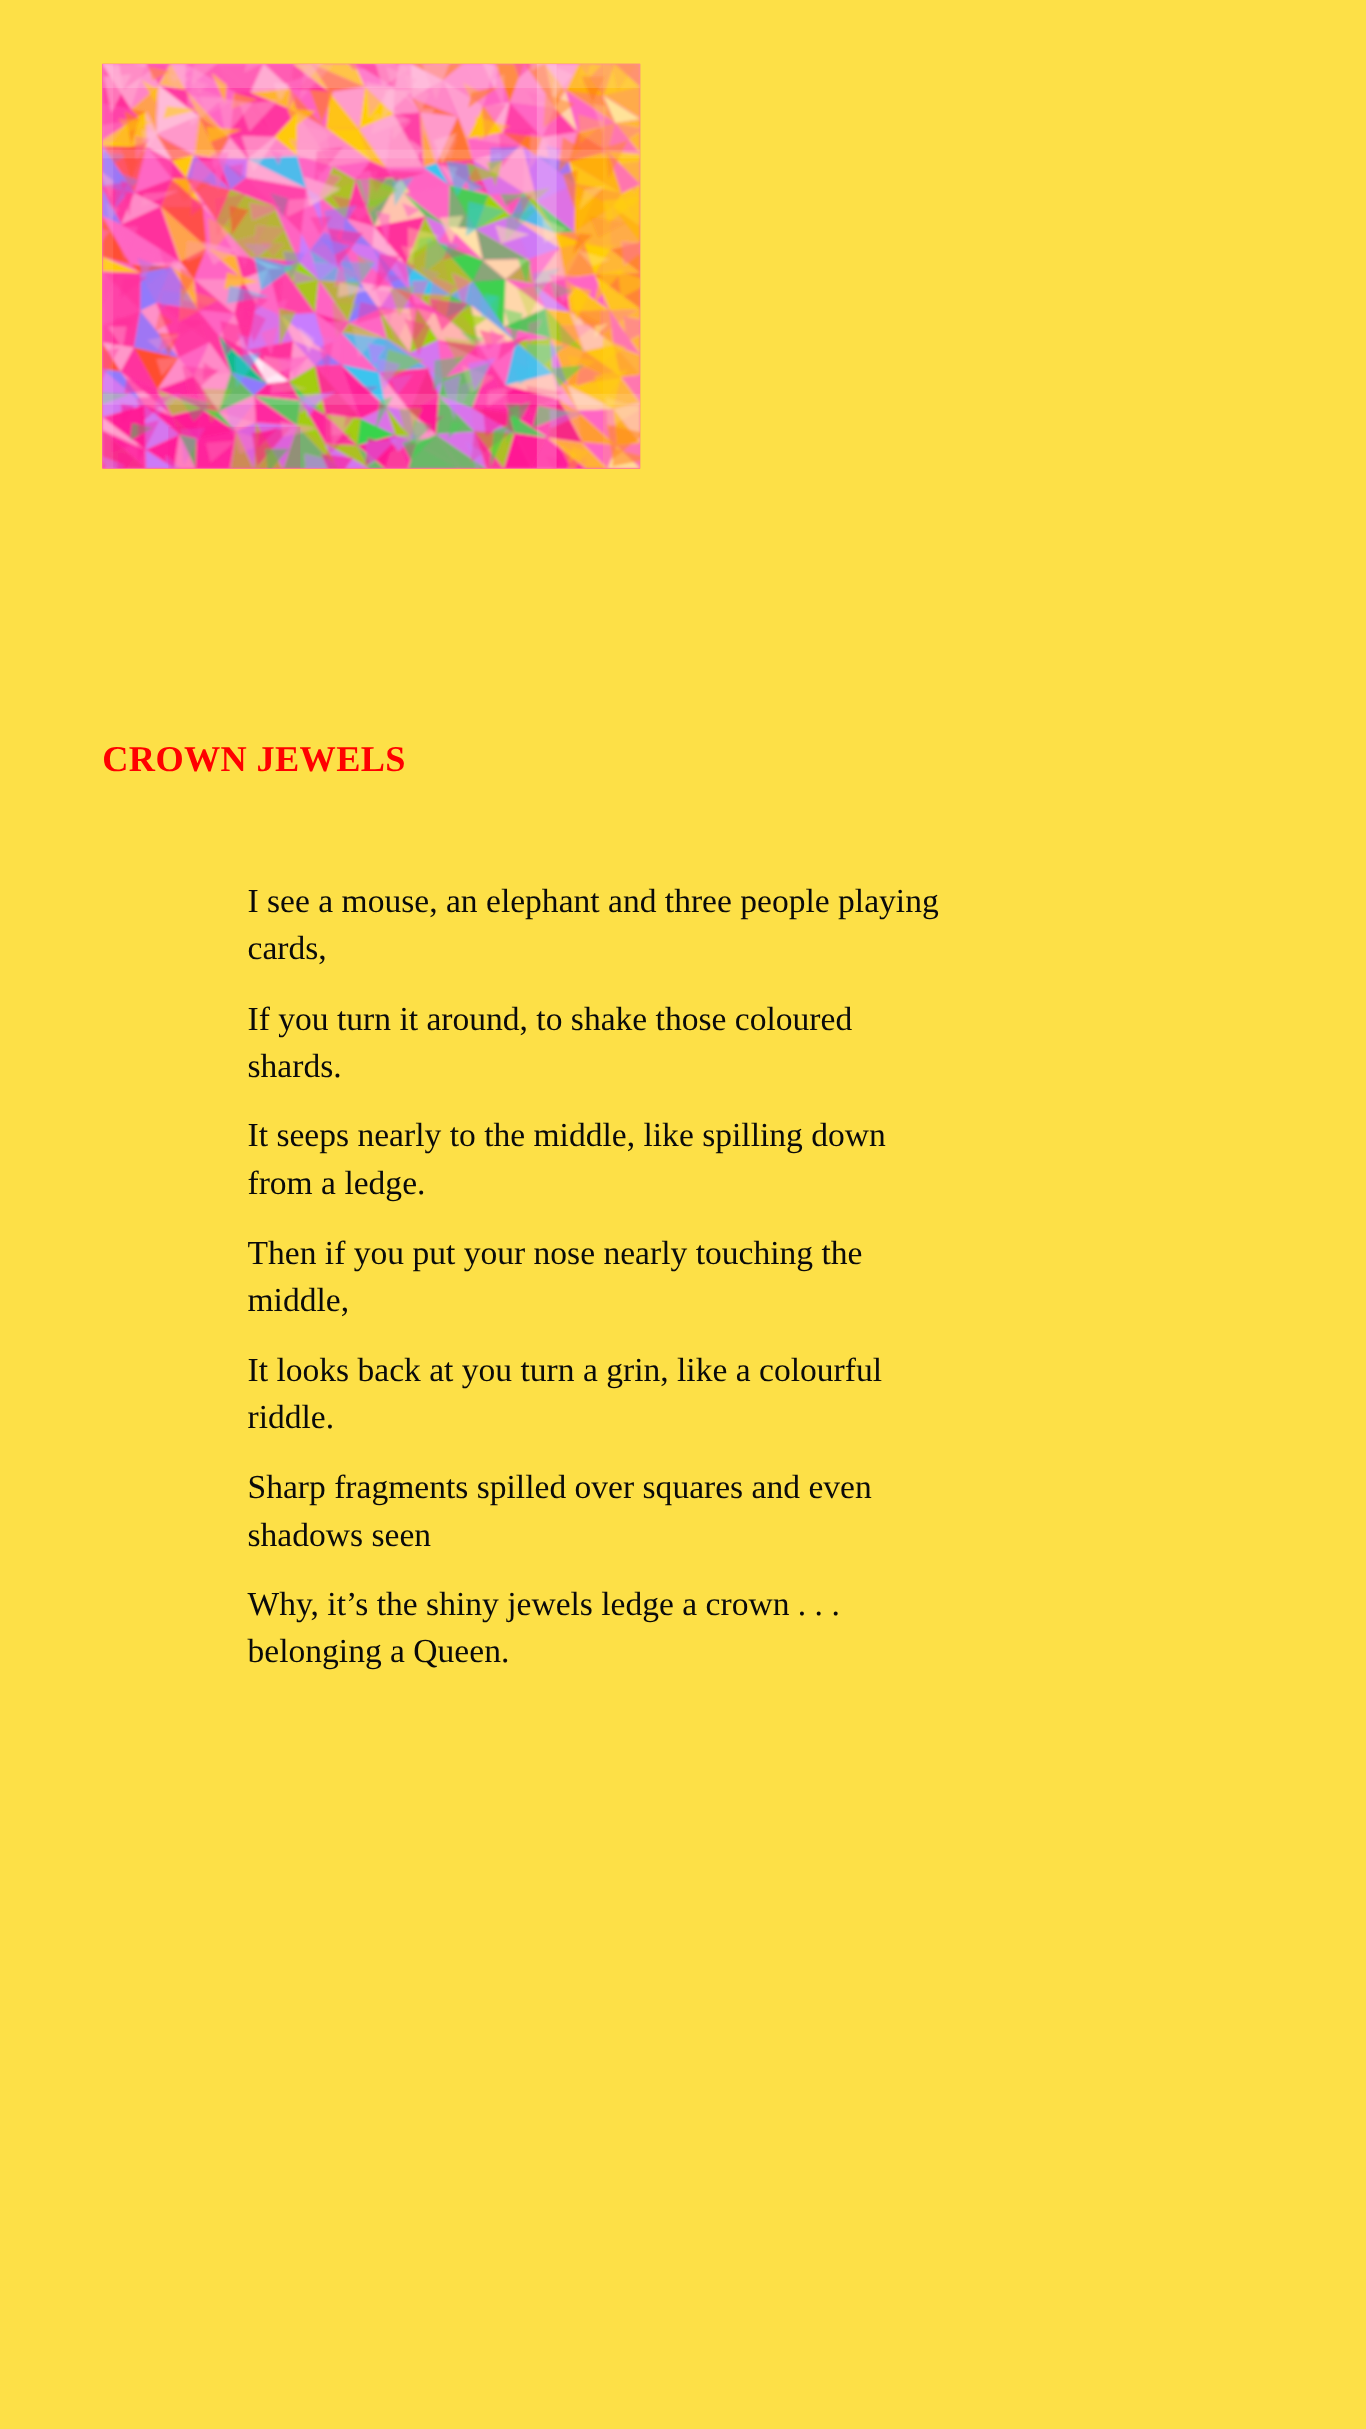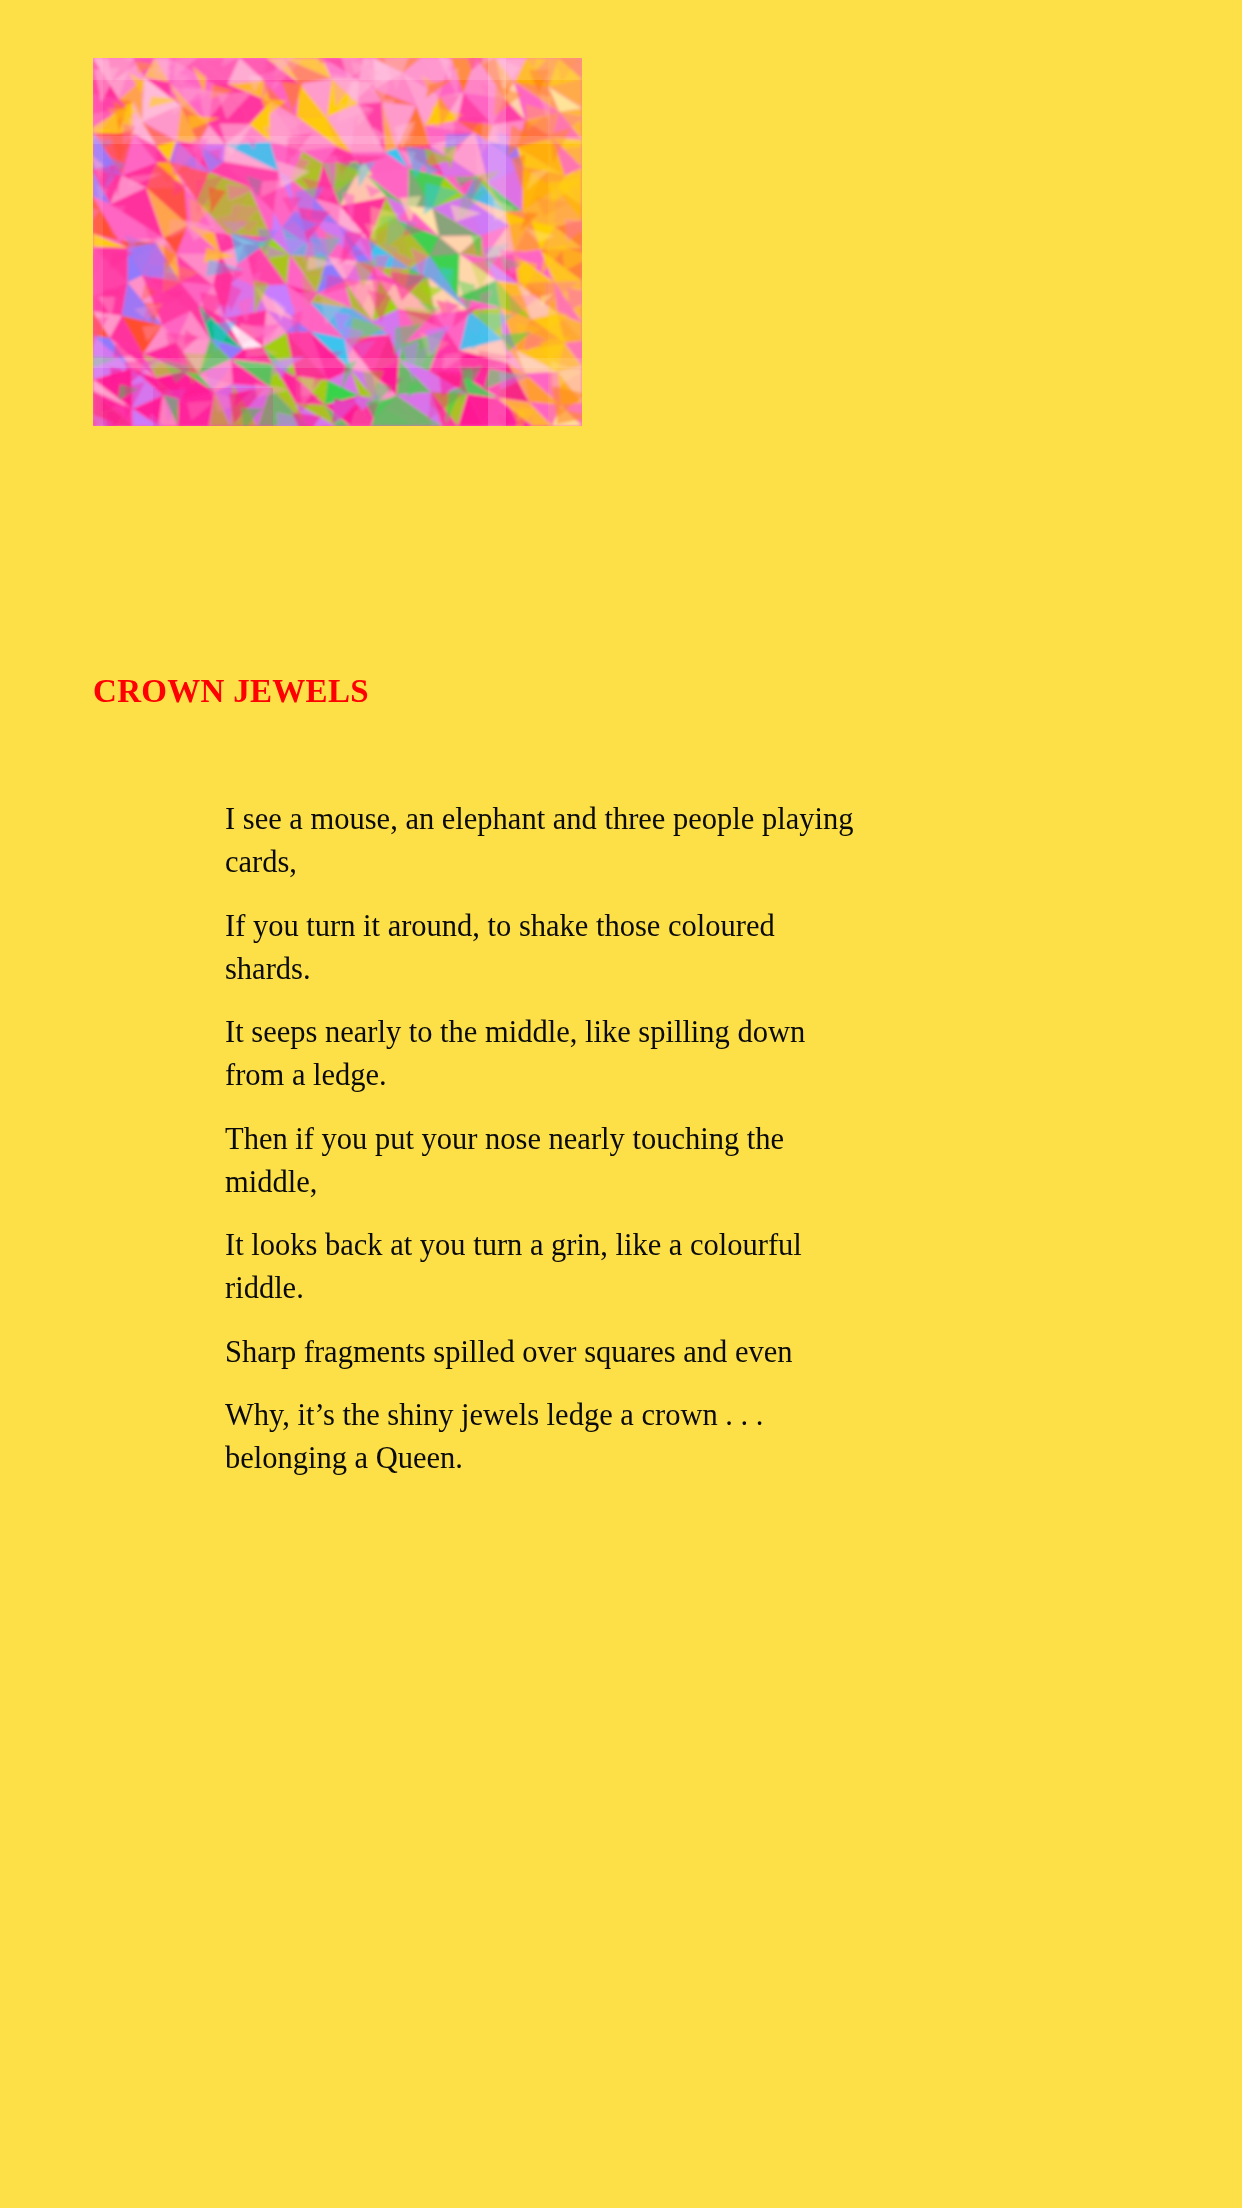--- a/index.html
+++ b/index.html
@@ -872,20 +872,21 @@
       <p class="poem-stanza">
         <span class="poem-line">Then if you put your nose nearly touching the</span>
         <span class="poem-line">middle,</span>
       </p>
       <p class="poem-stanza">
         <span class="poem-line">It looks back at you turn a grin, like a colourful</span>
         <span class="poem-line">riddle.</span>
       </p>
       <p class="poem-stanza">
         <span class="poem-line">Sharp fragments spilled over squares and even</span>
+        <span class="poem-line">shadows seen</span>
       </p>
       <p class="poem-stanza">
         <span class="poem-line">Why, it’s the shiny jewels ledge a crown . . .</span>
         <span class="poem-line">belonging a Queen.</span>
       </p>
     </div>
 
 
 </div>
 

